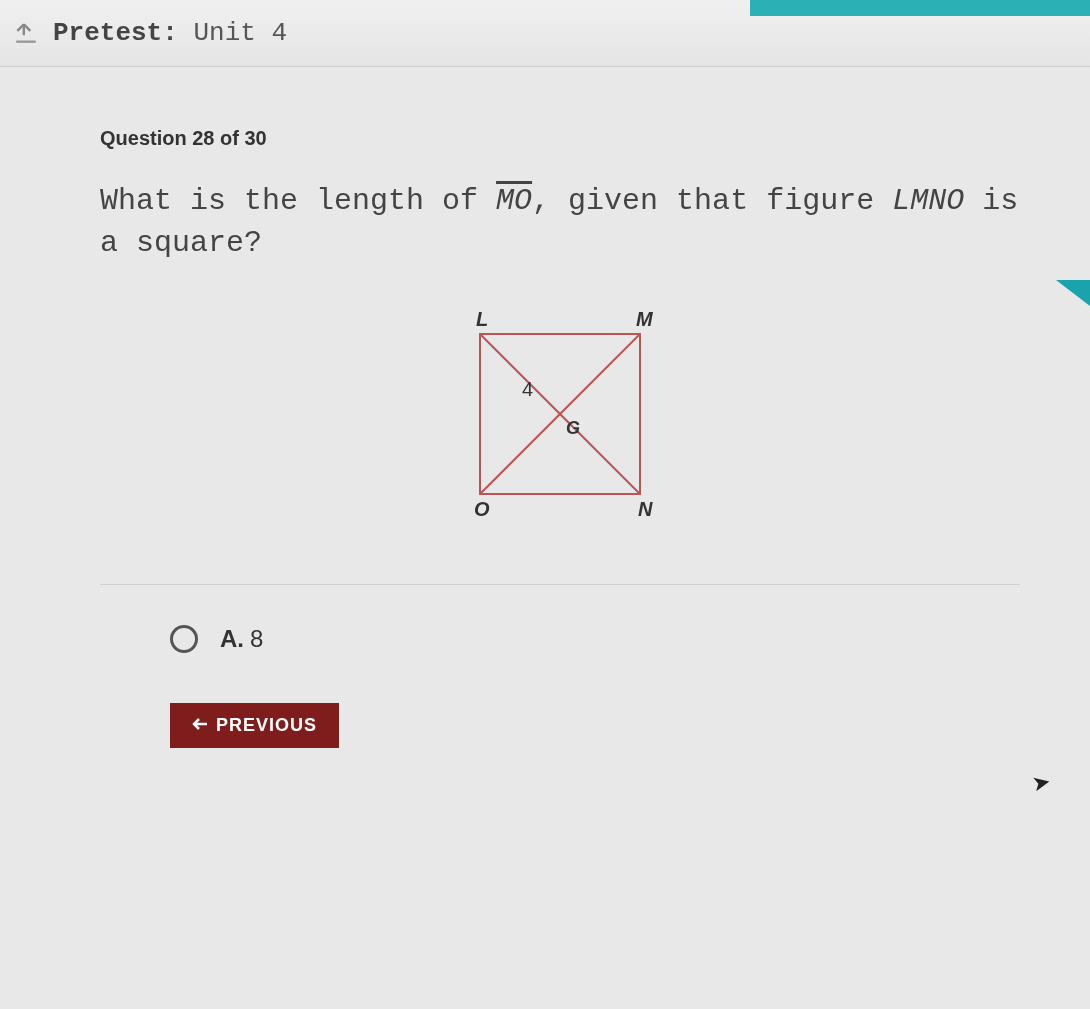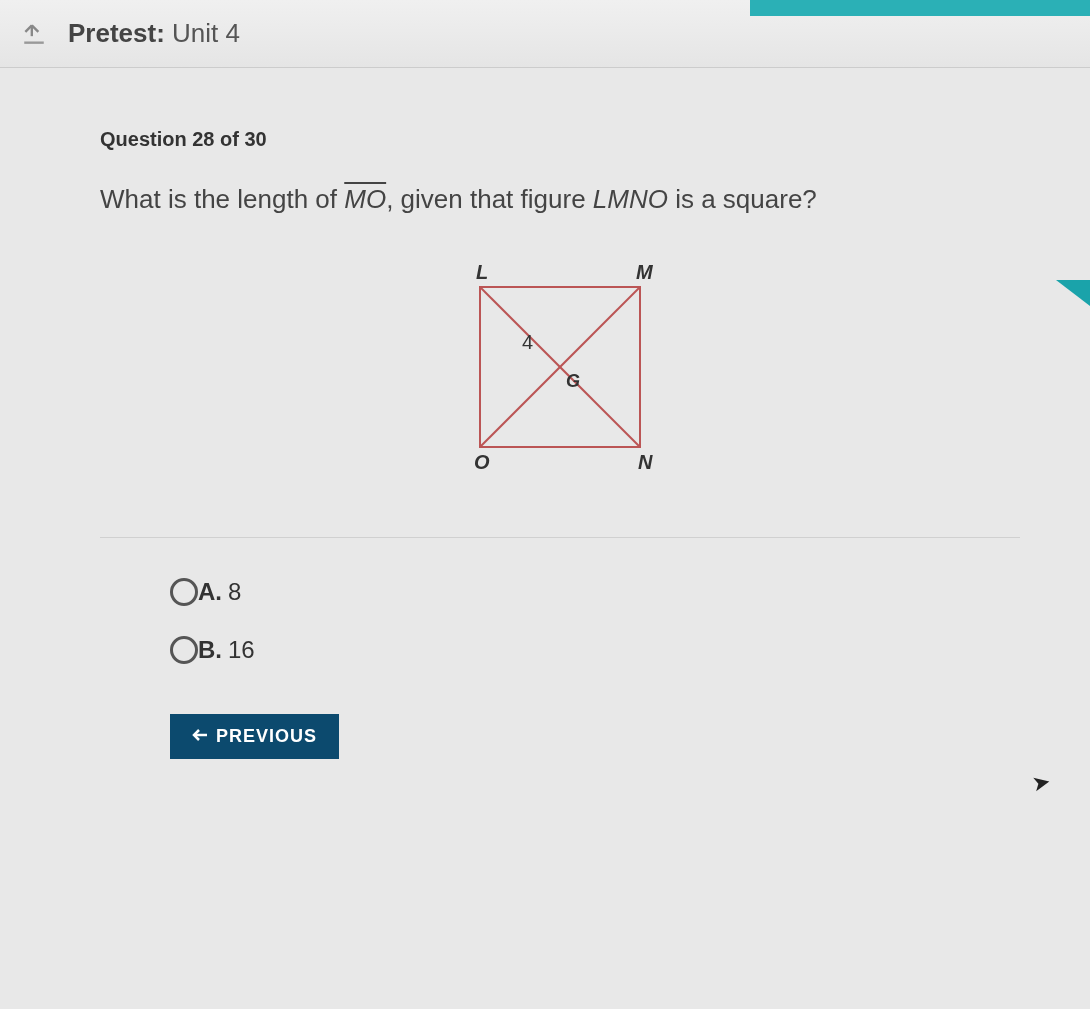--- a/index.html
+++ b/index.html
@@ -7,24 +7,25 @@
       font-family: Arial, Helvetica, sans-serif;
       background: #e8e8e8;
       width: 1090px;
       height: 1009px;
       overflow: hidden;
       position: relative;
     }
     .top-bar {
       background: linear-gradient(#f0f0f0, #e5e5e5);
       border-bottom: 1px solid #ccc;
-      padding: 18px 20px;
+      padding: 18px 12px;
       display: flex;
       align-items: center;
-      gap: 20px;
+      gap: 13px;
+      font-family: Liberation Mono, monospace;
     }
     .back-arrow {
       width: 28px;
       height: 28px;
       display: flex;
       align-items: center;
       justify-content: center;
       color: #777;
     }
     .pretest-label { color: #555; font-size: 26px; }
@@ -32,57 +33,59 @@
     .content {
       padding: 60px 70px 20px 100px;
     }
     .question-header {
       font-size: 20px;
       font-weight: 700;
       color: #333;
       margin-bottom: 30px;
     }
     .question-text {
-      font-size: 26px;
+      font-size: 30px;
       color: #444;
       margin-bottom: 40px;
       line-height: 1.4;
+      font-family: Liberation Mono, monospace;
     }
     .seg { text-decoration: overline; font-style: italic; }
     .fig-name { font-style: italic; }
     .figure-wrap {
       display: flex;
       justify-content: center;
       margin: 10px 0 50px 0;
     }
     .divider {
       border: none;
       border-top: 1px solid #d0d0d0;
       margin: 30px 0 40px 0;
     }
     .options { padding-left: 70px; }
     .option {
       display: flex;
       align-items: center;
+      gap: 22px;
       margin-bottom: 30px;
       cursor: pointer;
     }
     .radio {
       width: 28px;
       height: 28px;
       border: 3px solid #555;
       border-radius: 50%;
       flex-shrink: 0;
     }
     .opt-label { font-size: 24px; color: #333; }
     .opt-label b { font-weight: 700; margin-right: 6px; }
     .prev-btn {
       margin-top: 20px;
       margin-left: 70px;
-      background: #0c4a6e;
+      background: #7f1d1d;
       color: #fff;
       font-size: 18px;
       font-weight: 600;
       padding: 12px 22px;
       border: none;
       display: inline-flex;
       align-items: center;
       gap: 8px;
       letter-spacing: 1px;
     }
@@ -152,24 +155,20 @@
     </svg>
   </div>
 
   <hr class="divider">
 
   <div class="options">
     <div class="option">
       <span class="radio"></span>
       <span class="opt-label"><b>A.</b><span>8</span></span>
     </div>
-    <div class="option">
-      <span class="radio"></span>
-      <span class="opt-label"><b>B.</b><span>16</span></span>
-    </div>
   </div>
 
   <button class="prev-btn">
     <span>
       <svg width="16" height="14" viewBox="0 0 16 14" fill="none" stroke="#fff" stroke-width="2.5">
         <path d="M15 7 L2 7"></path>
         <path d="M7 2 L2 7 L7 12"></path>
       </svg>
     </span>
     <span>PREVIOUS</span>

